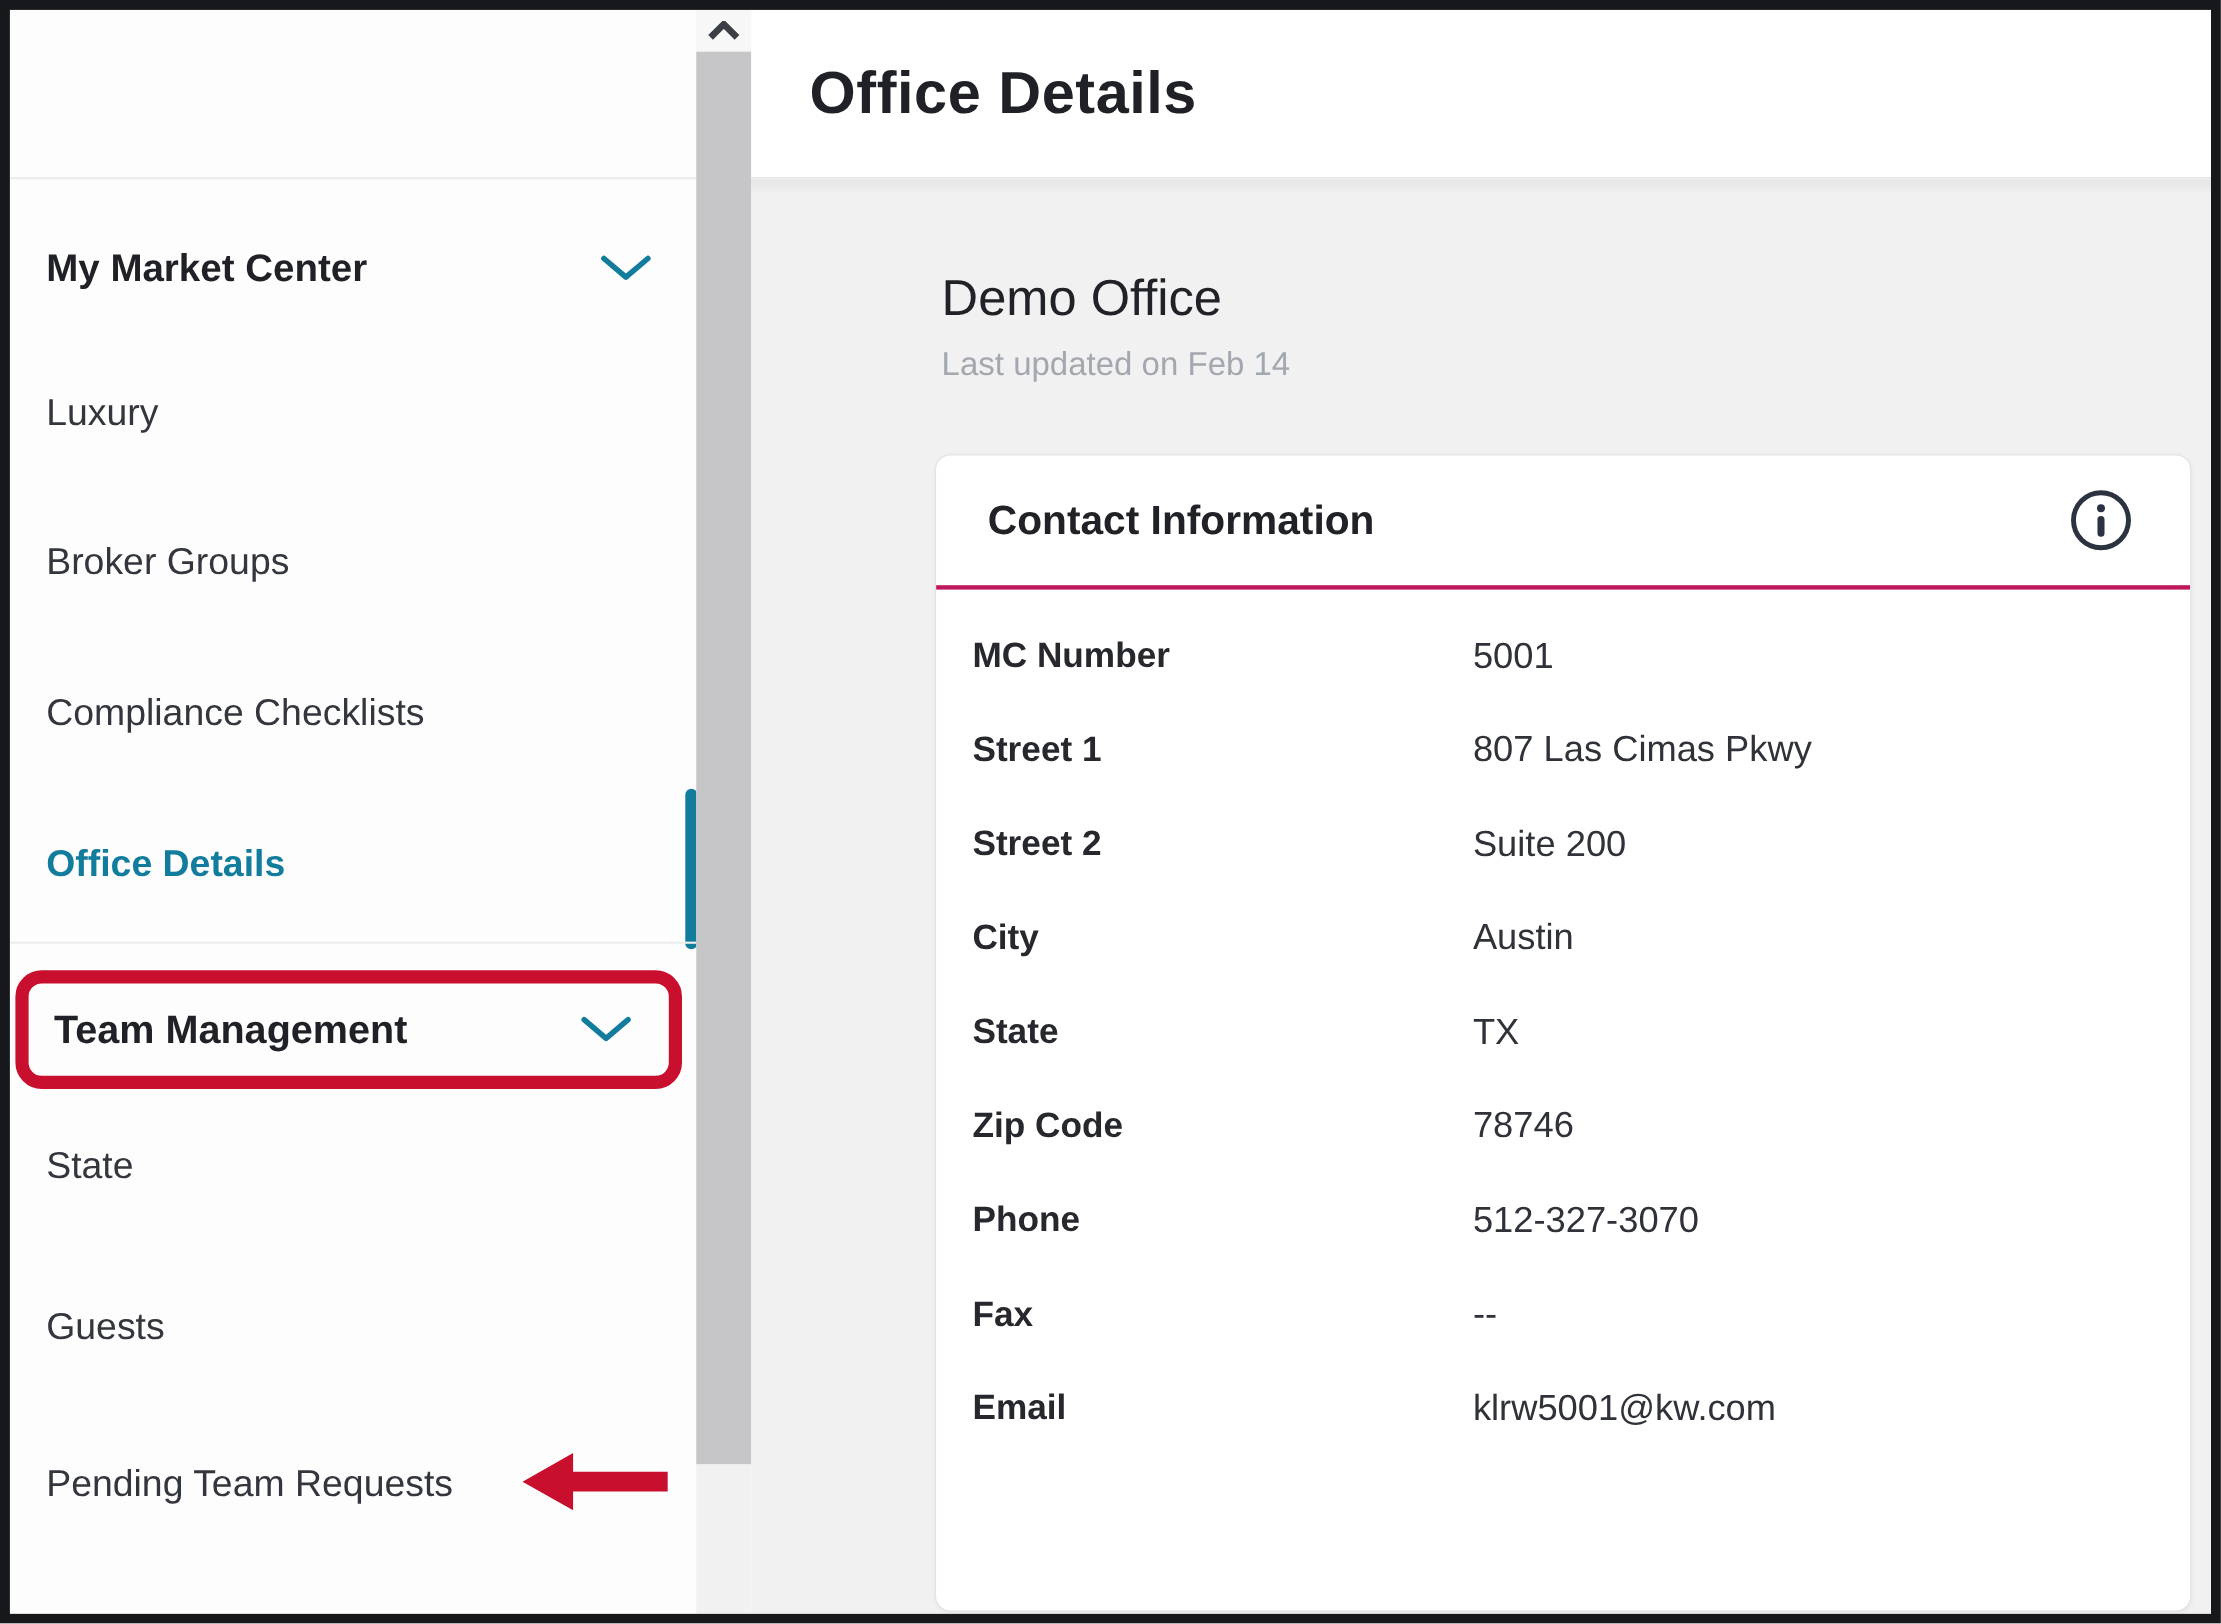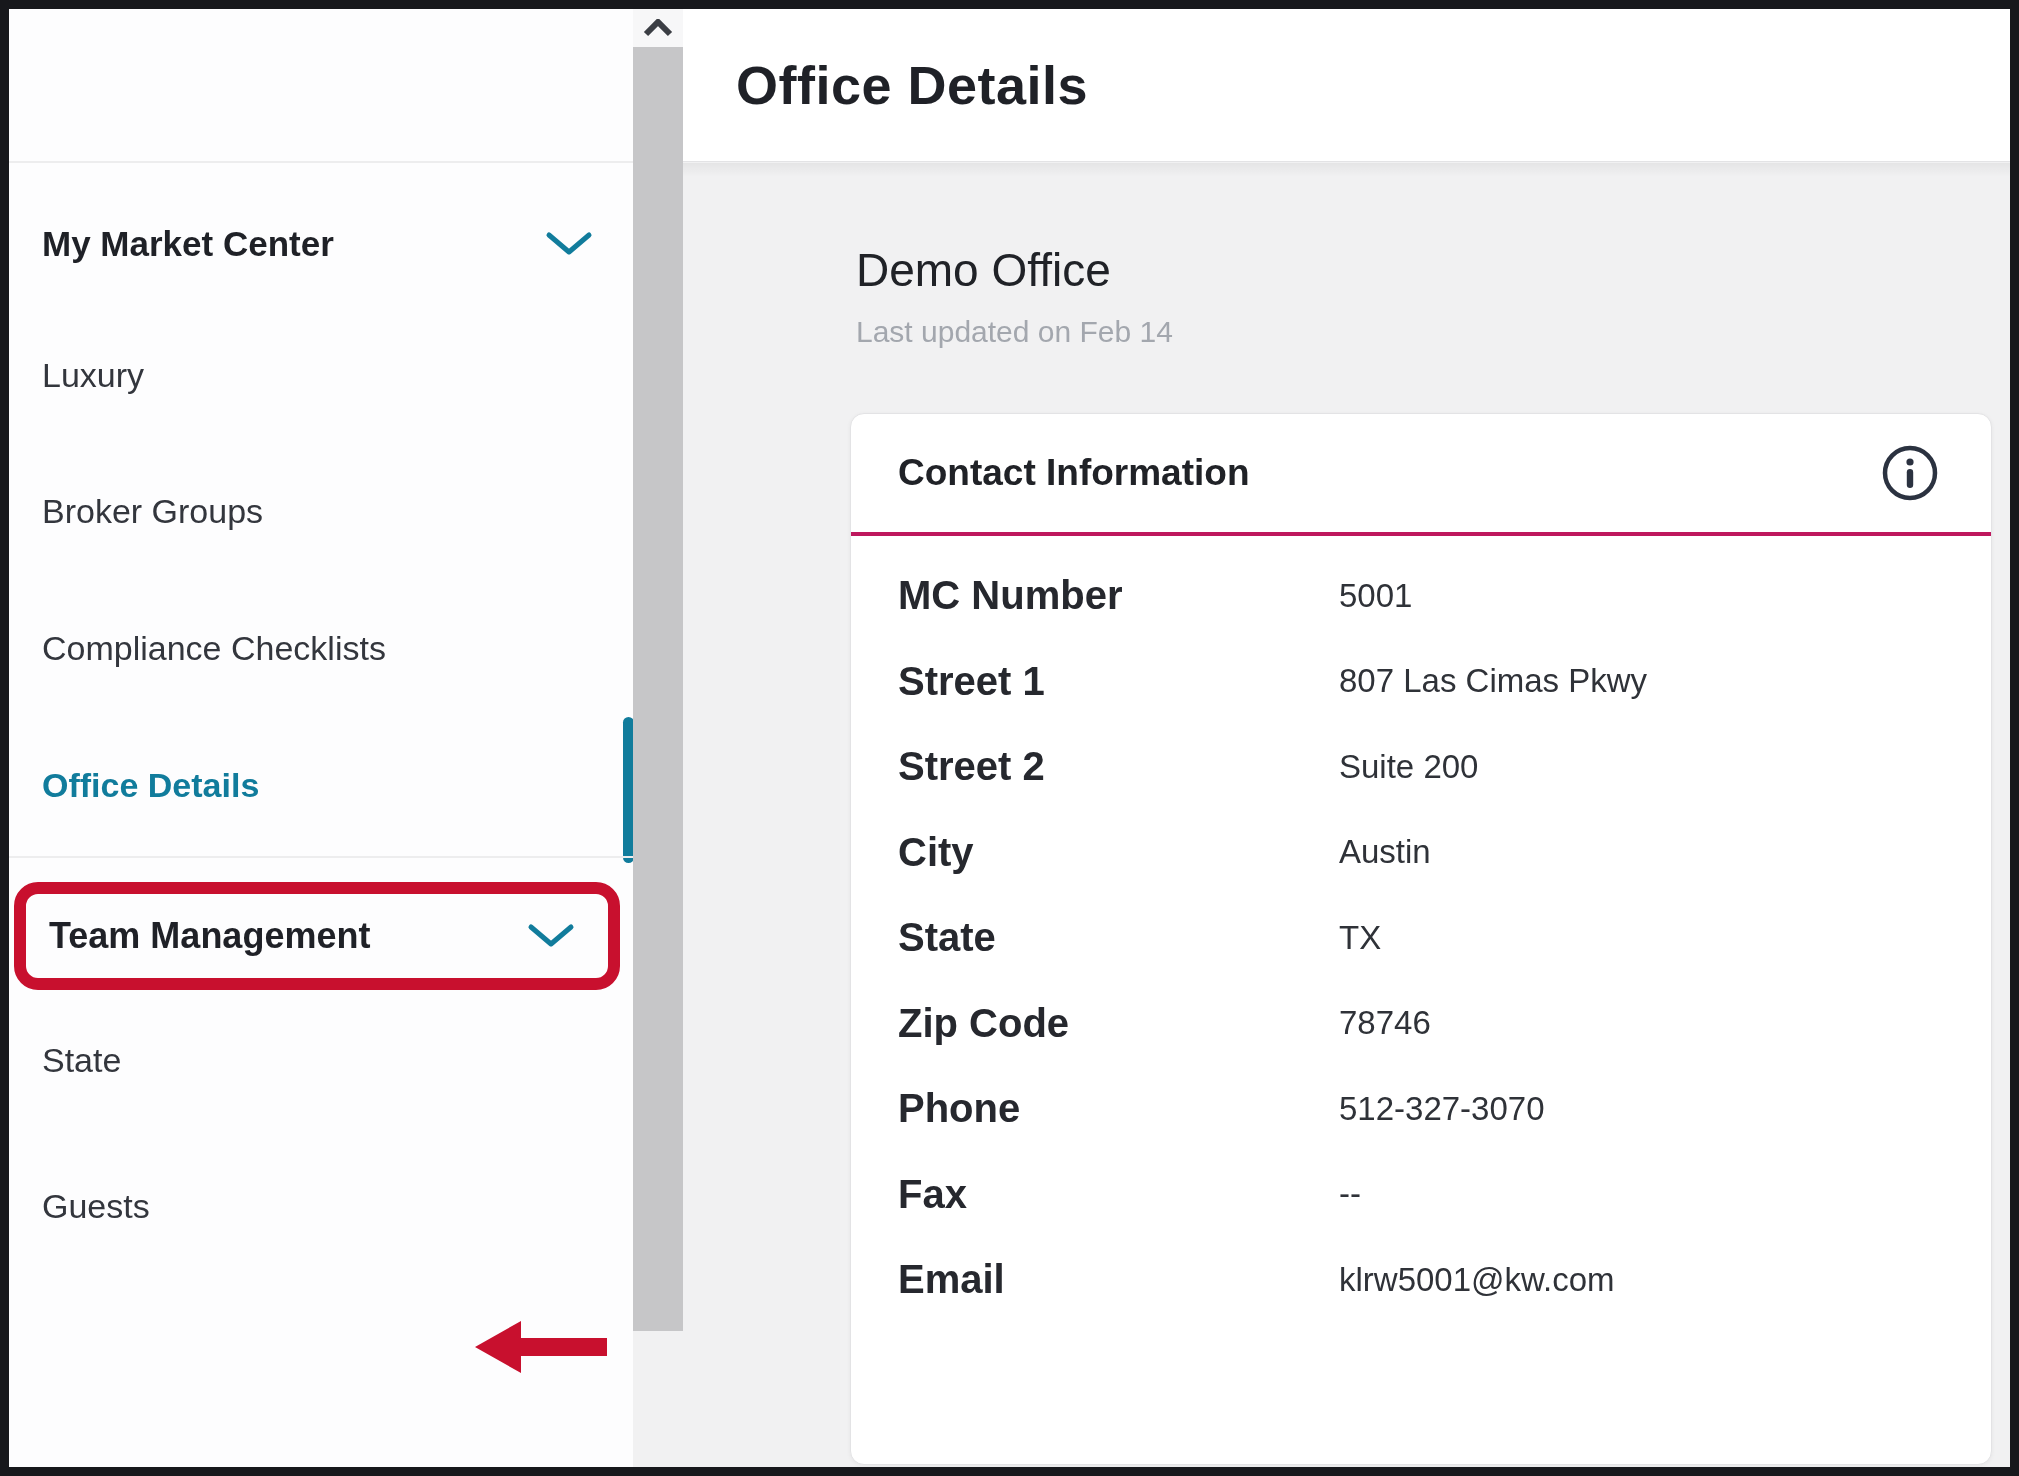--- a/index.html
+++ b/index.html
@@ -132,22 +132,22 @@
     position: absolute; left: 47px; top: 50%; transform: translateY(-50%);
     font-size: 37px; font-weight: 700; color: #202227;
   }
   .info-icon {
     position: absolute; right: 52px; top: 50%; transform: translateY(-50%);
     width: 58px; height: 58px; cursor: pointer;
   }
   .rows { padding-top: 17px; }
   .row { display: flex; align-items: center; height: 85.5px; }
   .row .label {
-    flex: 0 0 488px; padding-left: 47px;
-    font-size: 40px; font-weight: 700; color: #26282e;
+    flex: 0 0 488px; padding-left: 33px;
+    font-size: 32px; font-weight: 700; color: #26282e;
   }
   .row .value {
     font-size: 33px; font-weight: 400; color: #2f3238;
   }
 </style>
 </head>
 <body>
 
 <div class="frame">
   <div class="app">
@@ -173,20 +173,21 @@
       <div class="annotation-box"></div>
       <div class="group-header gh-team">
         <span class="group-label">Team Management</span>
         <svg class="chev" viewBox="0 0 48 26">
           <polyline points="4,4 24,21 44,4" fill="none" stroke="#117c9c" stroke-width="5" stroke-linecap="round" stroke-linejoin="round"></polyline>
         </svg>
       </div>
 
       <div class="nav-item ni-teams">State</div>
       <div class="nav-item ni-guests">Guests</div>
+      <div class="nav-item ni-pending">Pending Team Requests</div>
 
       <svg class="annotation-arrow" viewBox="0 0 134 54">
         <polygon points="0,27 46,1 46,18 132,18 132,36 46,36 46,53" fill="#c8102e"></polygon>
       </svg>
     </aside>
 
     <div class="scrollbar">
       <div class="scroll-up-btn">
         <svg width="30" height="18" viewBox="0 0 30 18">
           <polyline points="3,15 15,3 27,15" fill="none" stroke="#3b3e44" stroke-width="6" stroke-linejoin="miter"></polyline>

